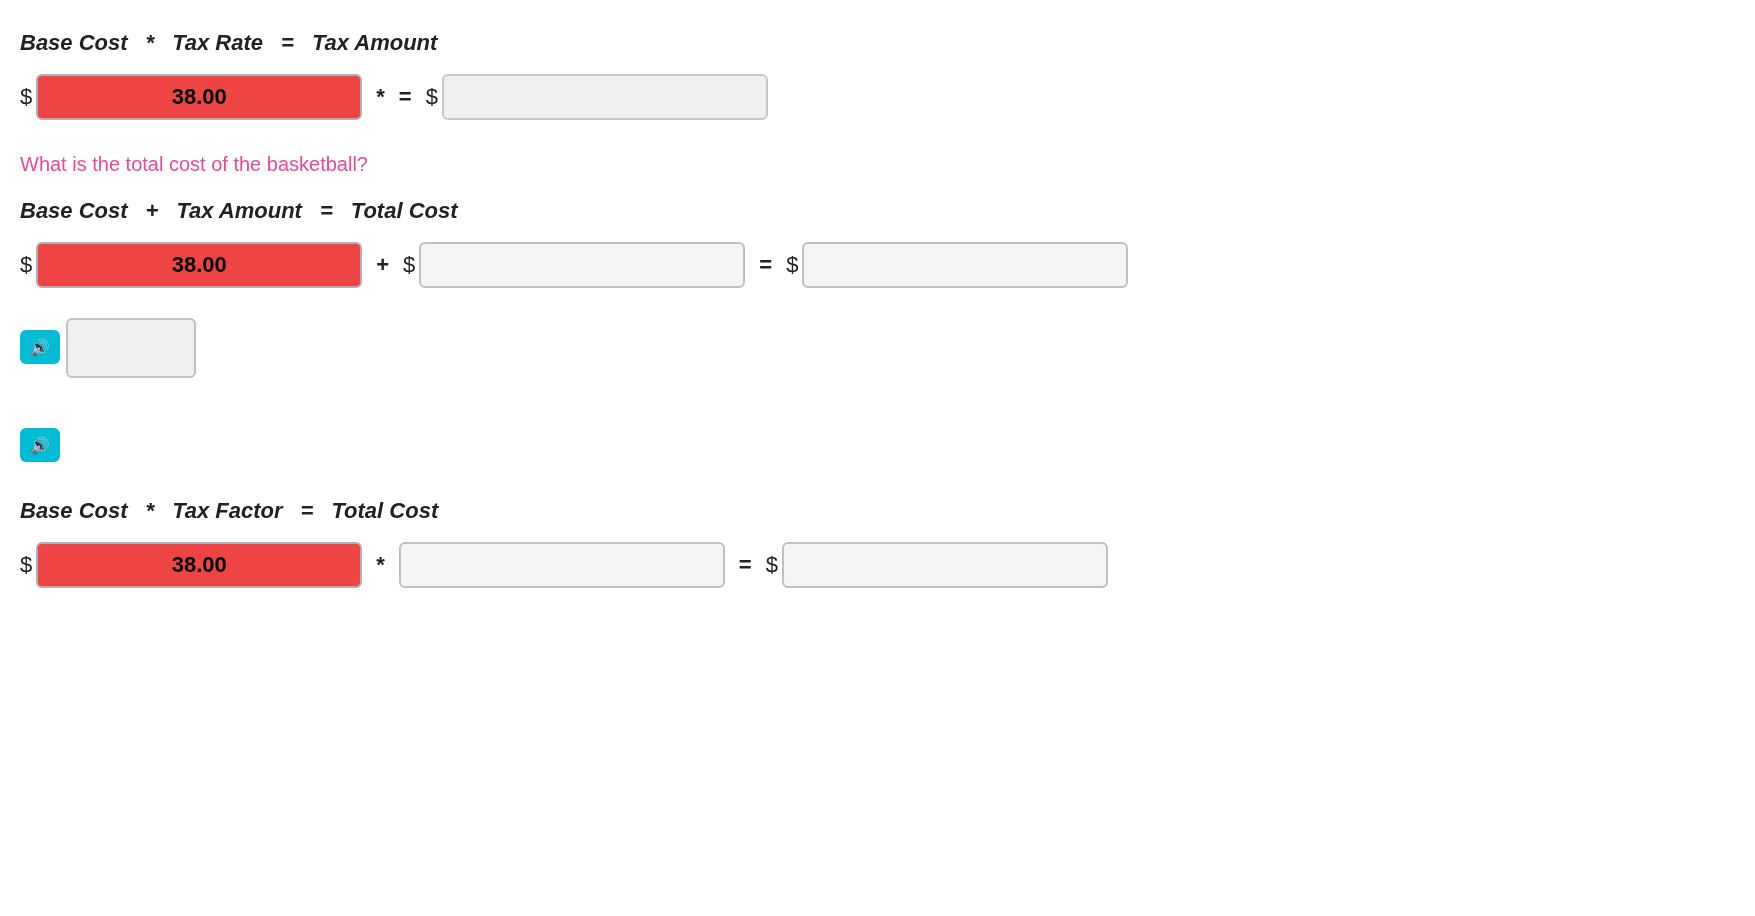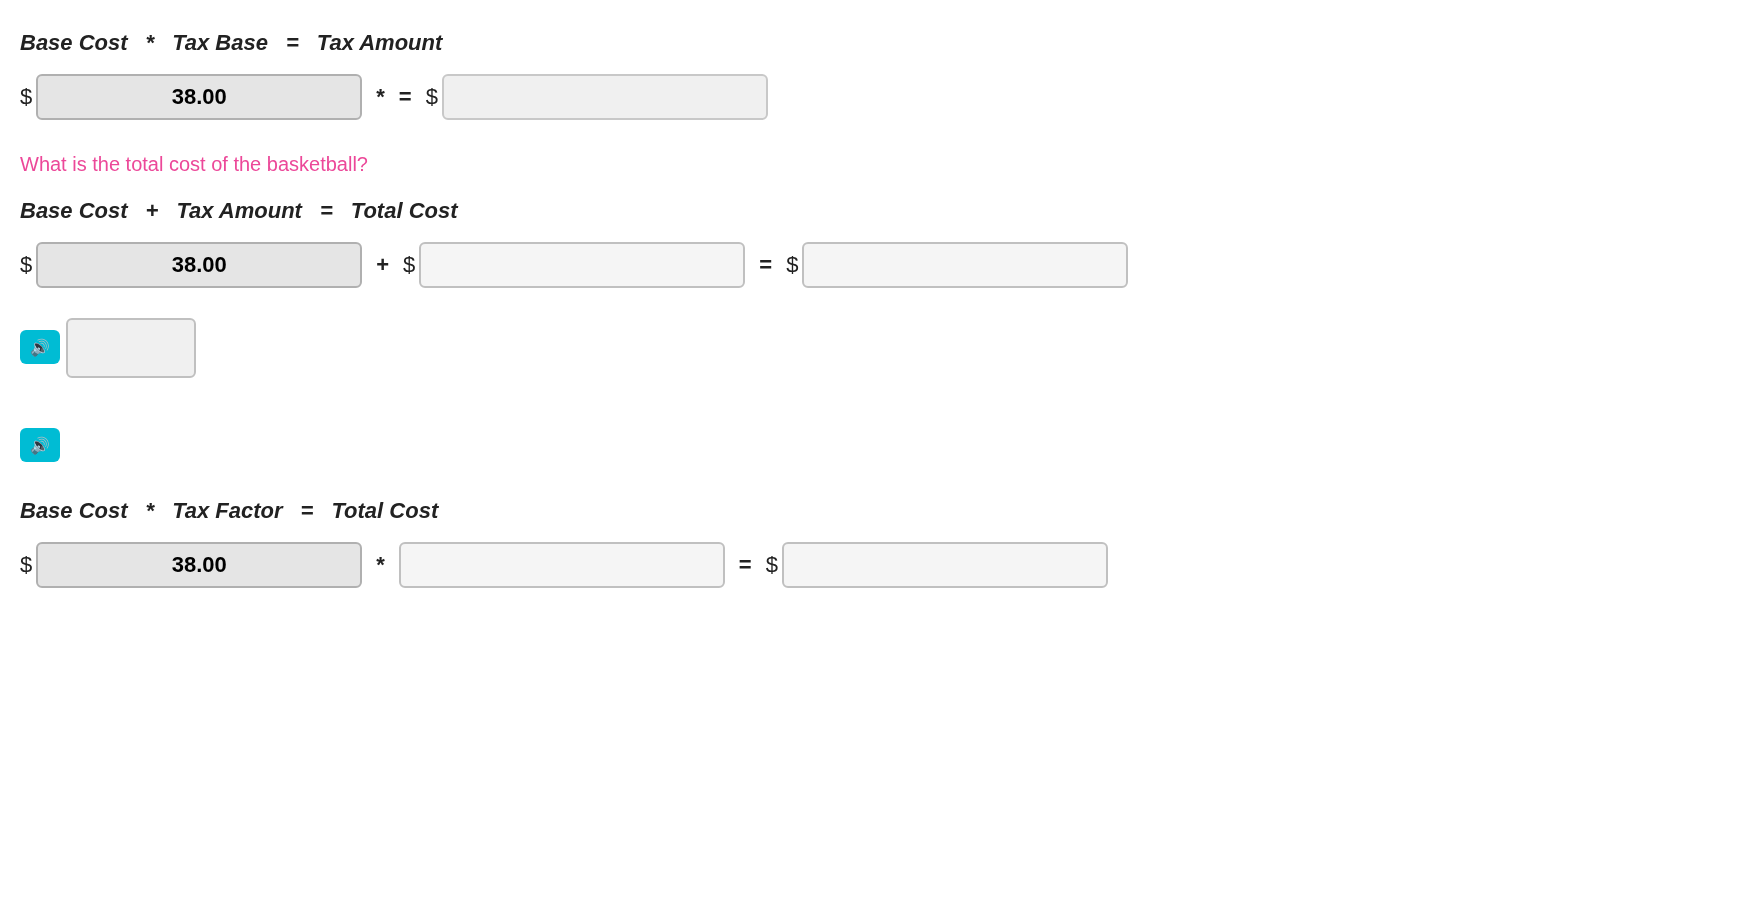--- a/index.html
+++ b/index.html
@@ -56,21 +56,21 @@
       border-radius: 6px;
       padding: 8px 14px;
       font-size: 22px;
       font-weight: bold;
       background: #ffffff;
       min-width: 110px;
       text-align: center;
     }
 
     .input-box.filled {
-      background: #e5e5e5;
+      background: #ef4444;
     }
 
     .input-box.empty {
       background: #f0f0f0;
       border: 2px solid #c8c8c8;
     }
 
     .input-box.editable {
       background: #f5f5f5;
       border: 2px solid #c0c0c0;
@@ -115,21 +115,21 @@
       margin-bottom: 20px;
     }
   </style>
 </head>
 <body>
 
 <div class="section">
   <div class="equation-label-row">
     <span>Base Cost</span>
     <span class="operator">*</span>
-    <span>Tax Base</span>
+    <span>Tax Rate</span>
     <span class="operator">=</span>
     <span>Tax Amount</span>
   </div>
   <div class="equation-input-row">
     <div class="input-with-dollar">
       <span class="dollar-prefix">$</span>
       <input class="input-box filled" type="text" value="38.00" readonly="" style="">
     </div>
     <span class="operator-text">*</span>
     <span class="operator-text">=</span>

